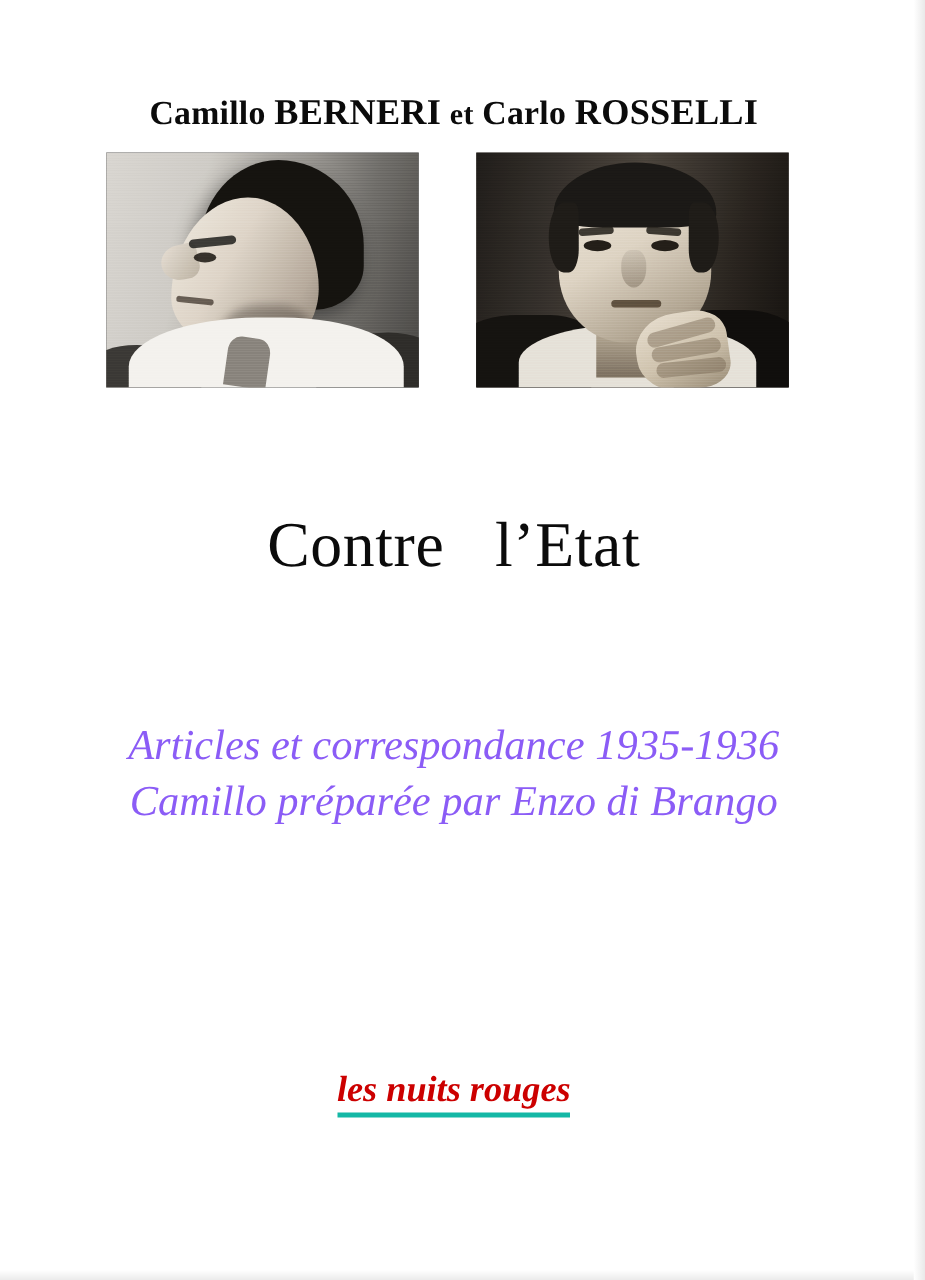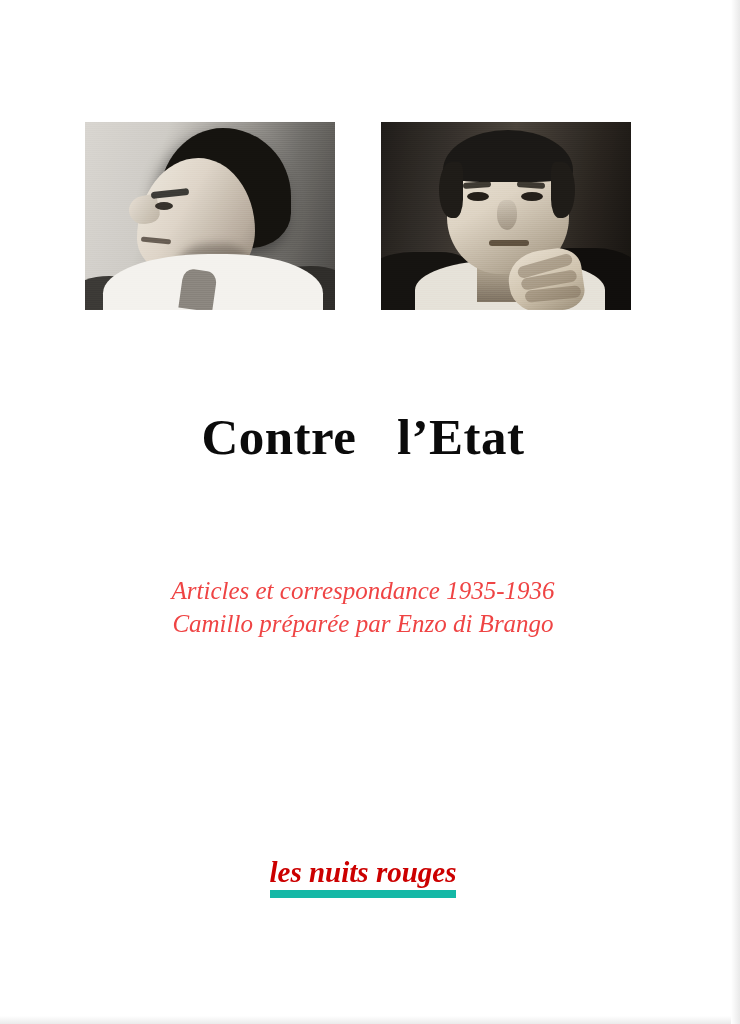--- a/index.html
+++ b/index.html
@@ -353,59 +353,66 @@
     mix-blend-mode: overlay;
   }
 
   .main-title {
     position: absolute;
     top: 408px;
     left: 0;
     width: 726px;
     text-align: center;
     font-size: 51px;
-    font-weight: bold;
+    font-weight: normal;
     letter-spacing: 0.5px;
     color: #0b0b0b;
   }
   .main-title .gap { display: inline-block; width: 14px; }
 
   .subtitle-block {
     position: absolute;
     top: 574px;
     left: 0;
     width: 726px;
     text-align: center;
     font-style: italic;
-    font-size: 25px;
+    font-size: 34px;
     line-height: 1.33;
-    color: #ef4444;
+    color: #8b5cf6;
   }
 
   .publisher {
     position: absolute;
     top: 856px;
     left: 0;
     width: 726px;
     text-align: center;
     font-style: italic;
     font-weight: bold;
     font-size: 29px;
     color: #cc0000;
   }
   .publisher span {
-    border-bottom: 8px solid #14b8a6;
+    border-bottom: 4px solid #14b8a6;
     padding-bottom: 2px;
   }
 </style>
 </head>
 <body>
 
 <div class="page">
 
+  <div class="authors">
+    <span>Camillo</span>
+    <span class="small-caps-name">BERNERI</span>
+    <span class="conj">et</span>
+    <span>Carlo</span>
+    <span class="small-caps-name">ROSSELLI</span>
+  </div>
 
   <div class="portraits">
 
     <div class="portrait p-berneri">
       <div class="bg-light"></div>
       <div class="shoulder-l"></div>
       <div class="shoulder-r"></div>
       <div class="hair"></div>
       <div class="face"></div>
       <div class="nose"></div>

